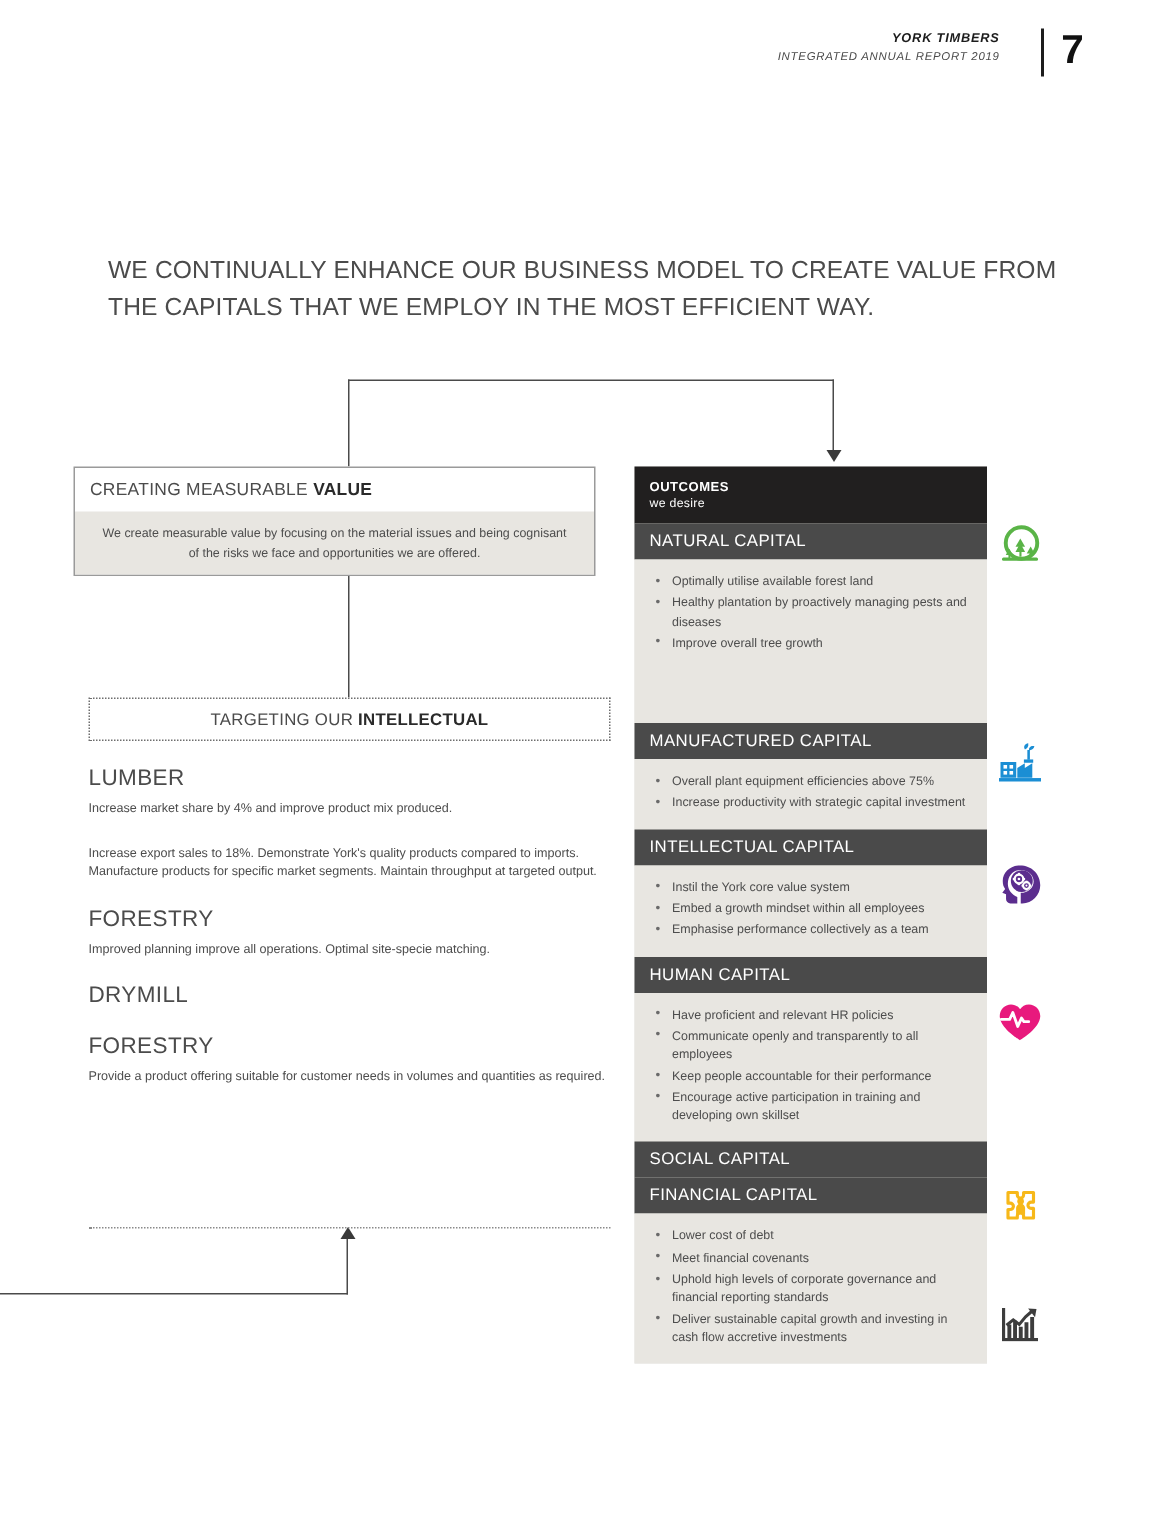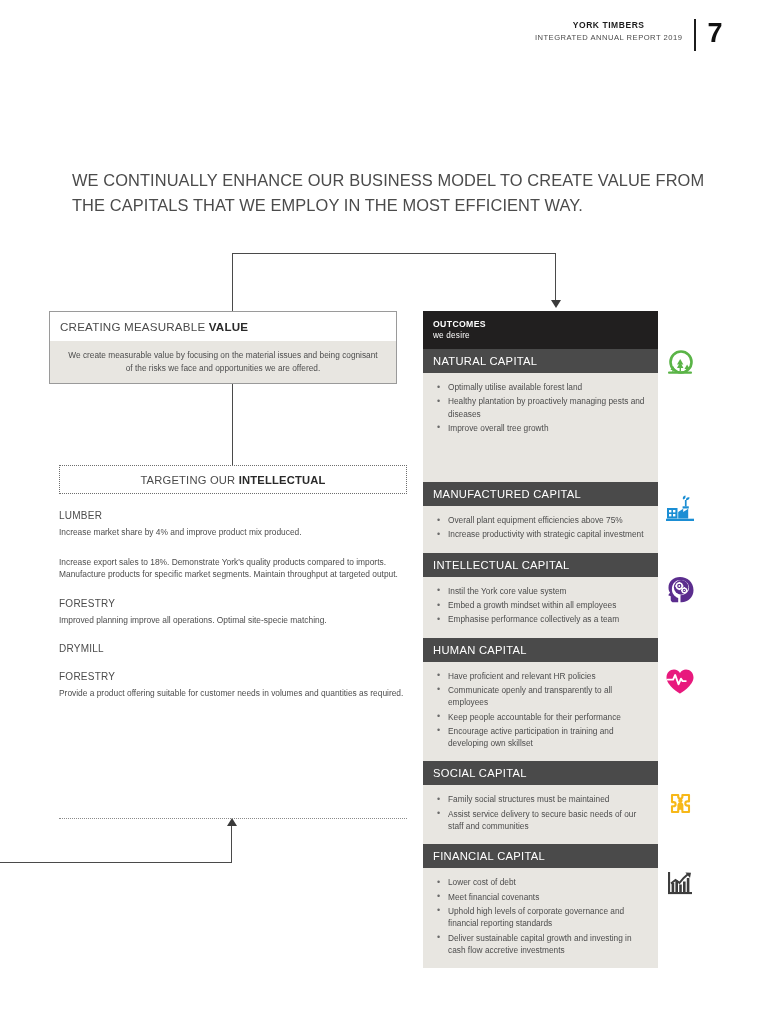--- a/index.html
+++ b/index.html
@@ -18,23 +18,24 @@
 
   
   #page-header {
     position: absolute;
     top: 18px;
     right: 58px;
     display: flex;
     align-items: flex-start;
   }
   #header-text {
-    text-align: center;
-    padding-right: 12px;
+    text-align: right;
+    padding-right: 28px;
     padding-top: 1px;
+    font-style: italic;
   }
   #brand-name {
     font-size: 8.5px;
     font-weight: bold;
     letter-spacing: 0.55px;
     color: #1c1c1c;
     line-height: 12px;
   }
   #report-line {
     font-size: 7.6px;
@@ -142,21 +143,21 @@
 
   
   #divisions {
     position: absolute;
     left: 59px;
     top: 510px;
     width: 348px;
   }
   .division { margin-bottom: 17px; }
   .division-name {
-    font-size: 10px;
+    font-size: 15px;
     color: #4b4b4b;
     letter-spacing: 0.25px;
     margin-bottom: 5px;
   }
   .division-desc {
     font-size: 8.4px;
     line-height: 12.6px;
     color: #4d4d4d;
   }
 
@@ -332,26 +333,20 @@
   <div class="capital-body">
     <ul>
       <li>Have proficient and relevant HR policies</li>
       <li>Communicate openly and transparently to all employees</li>
       <li>Keep people accountable for their performance</li>
       <li>Encourage active participation in training and developing own skillset</li>
     </ul>
   </div>
 
   <div class="capital-header">SOCIAL CAPITAL</div>
-  <div class="capital-body">
-    <ul>
-      <li>Family social structures must be maintained</li>
-      <li>Assist service delivery to secure basic needs of our staff and communities</li>
-    </ul>
-  </div>
 
   <div class="capital-header">FINANCIAL CAPITAL</div>
   <div class="capital-body">
     <ul>
       <li>Lower cost of debt</li>
       <li>Meet financial covenants</li>
       <li>Uphold high levels of corporate governance and financial reporting standards</li>
       <li>Deliver sustainable capital growth and investing in cash flow accretive investments</li>
     </ul>
   </div>

